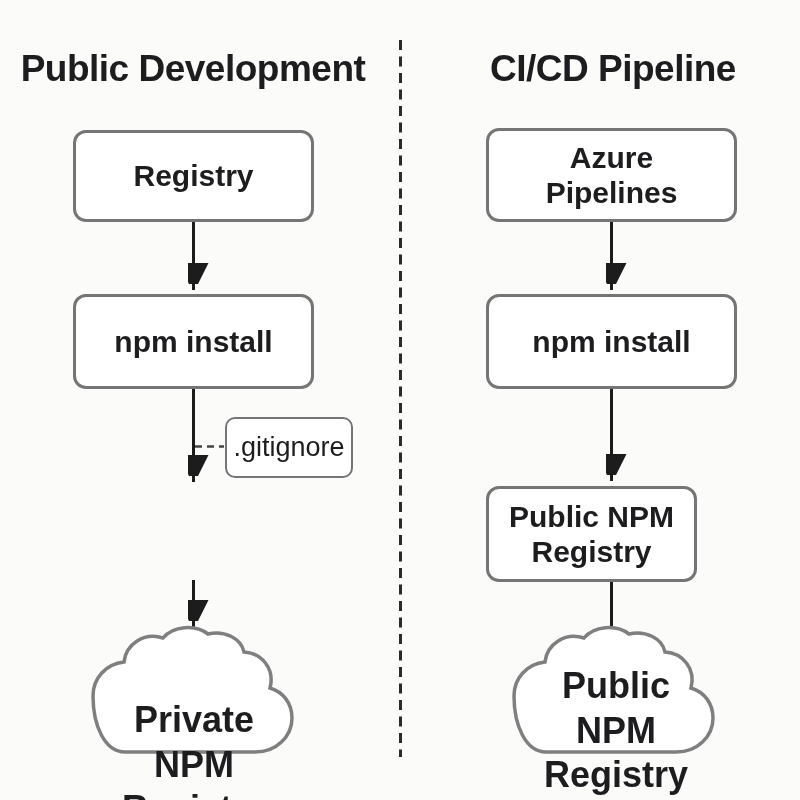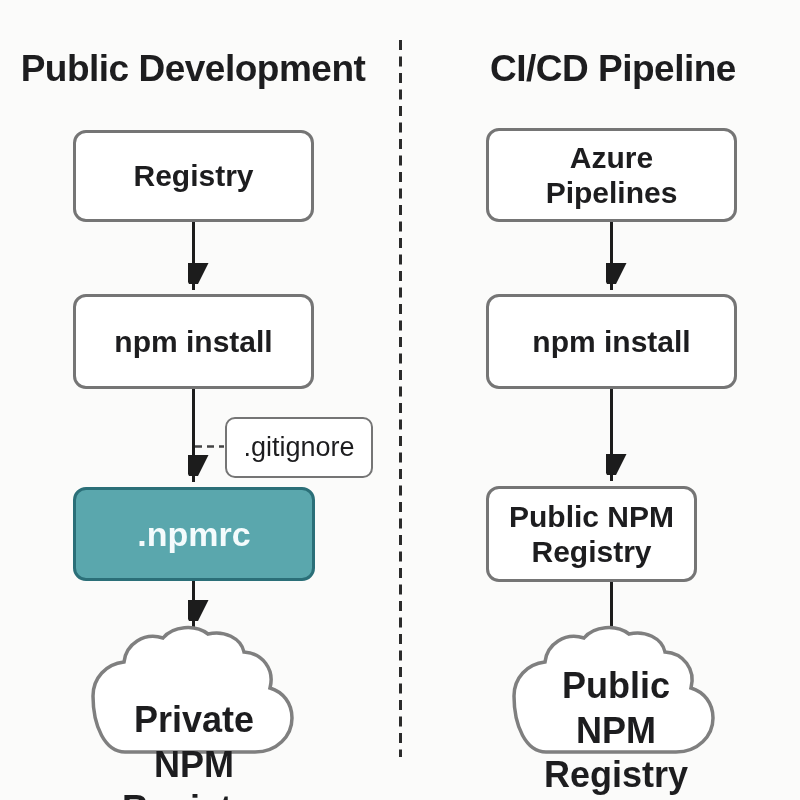--- a/index.html
+++ b/index.html
@@ -31,21 +31,21 @@
   .box.npm-l{left:73px;top:294px;width:241px;height:95px;}
   .box.azure{left:486px;top:128px;width:251px;height:94px;}
   .box.npm-r{left:486px;top:294px;width:251px;height:95px;}
   .box.pub{left:486px;top:486px;width:211px;height:96px;}
   .box.npmrc{
     left:73px;top:487px;width:242px;height:94px;
     background:var(--teal-fill,#5aa7ad);border-color:var(--teal-border,#2b6f78);
     color:var(--teal-text,#f4fbfc);font-size:34px;font-weight:700;
   }
   .box.gitignore{
-    left:225px;top:417px;width:148px;height:61px;border-radius:10px;
+    left:225px;top:417px;width:128px;height:61px;border-radius:10px;
     border-width:2.5px;font-size:27px;font-weight:500;
   }
   .cloud-label{
     position:absolute;text-align:center;font-size:36px;font-weight:700;
     line-height:1.24;white-space:pre-line;margin-top:36px;
   }
   .cloud-label.left{left:85px;top:662px;width:218px;}
   .cloud-label.right{left:506px;top:628px;width:220px;}
   .divider{stroke:var(--divider,#2b2b2b);stroke-width:3;stroke-dasharray:10 6.5;fill:none;}
   .arrow{stroke:var(--arrow,#1c1c1c);stroke-width:3;fill:none;}
@@ -86,21 +86,20 @@
         C 59 1 41 13 39 31 C 21 33 8 47 8 65 C 8 95 20 121 40 121 Z"></path>
     </g>
   </svg>
 
   <div class="col-title left">Public Development</div>
   <div class="col-title right">CI/CD Pipeline</div>
 
   <div class="box dev">Registry</div>
   <div class="box npm-l">npm install</div>
   <div class="box gitignore">.gitignore</div>
-  <div class="box npmrc">.npmrc</div>
   <div class="cloud-label left">Private
 NPM Registry</div>
 
   <div class="box azure">Azure
 Pipelines</div>
   <div class="box npm-r">npm install</div>
   <div class="box pub">Public NPM
 Registry</div>
   <div class="cloud-label right">Public
 NPM Registry</div>

